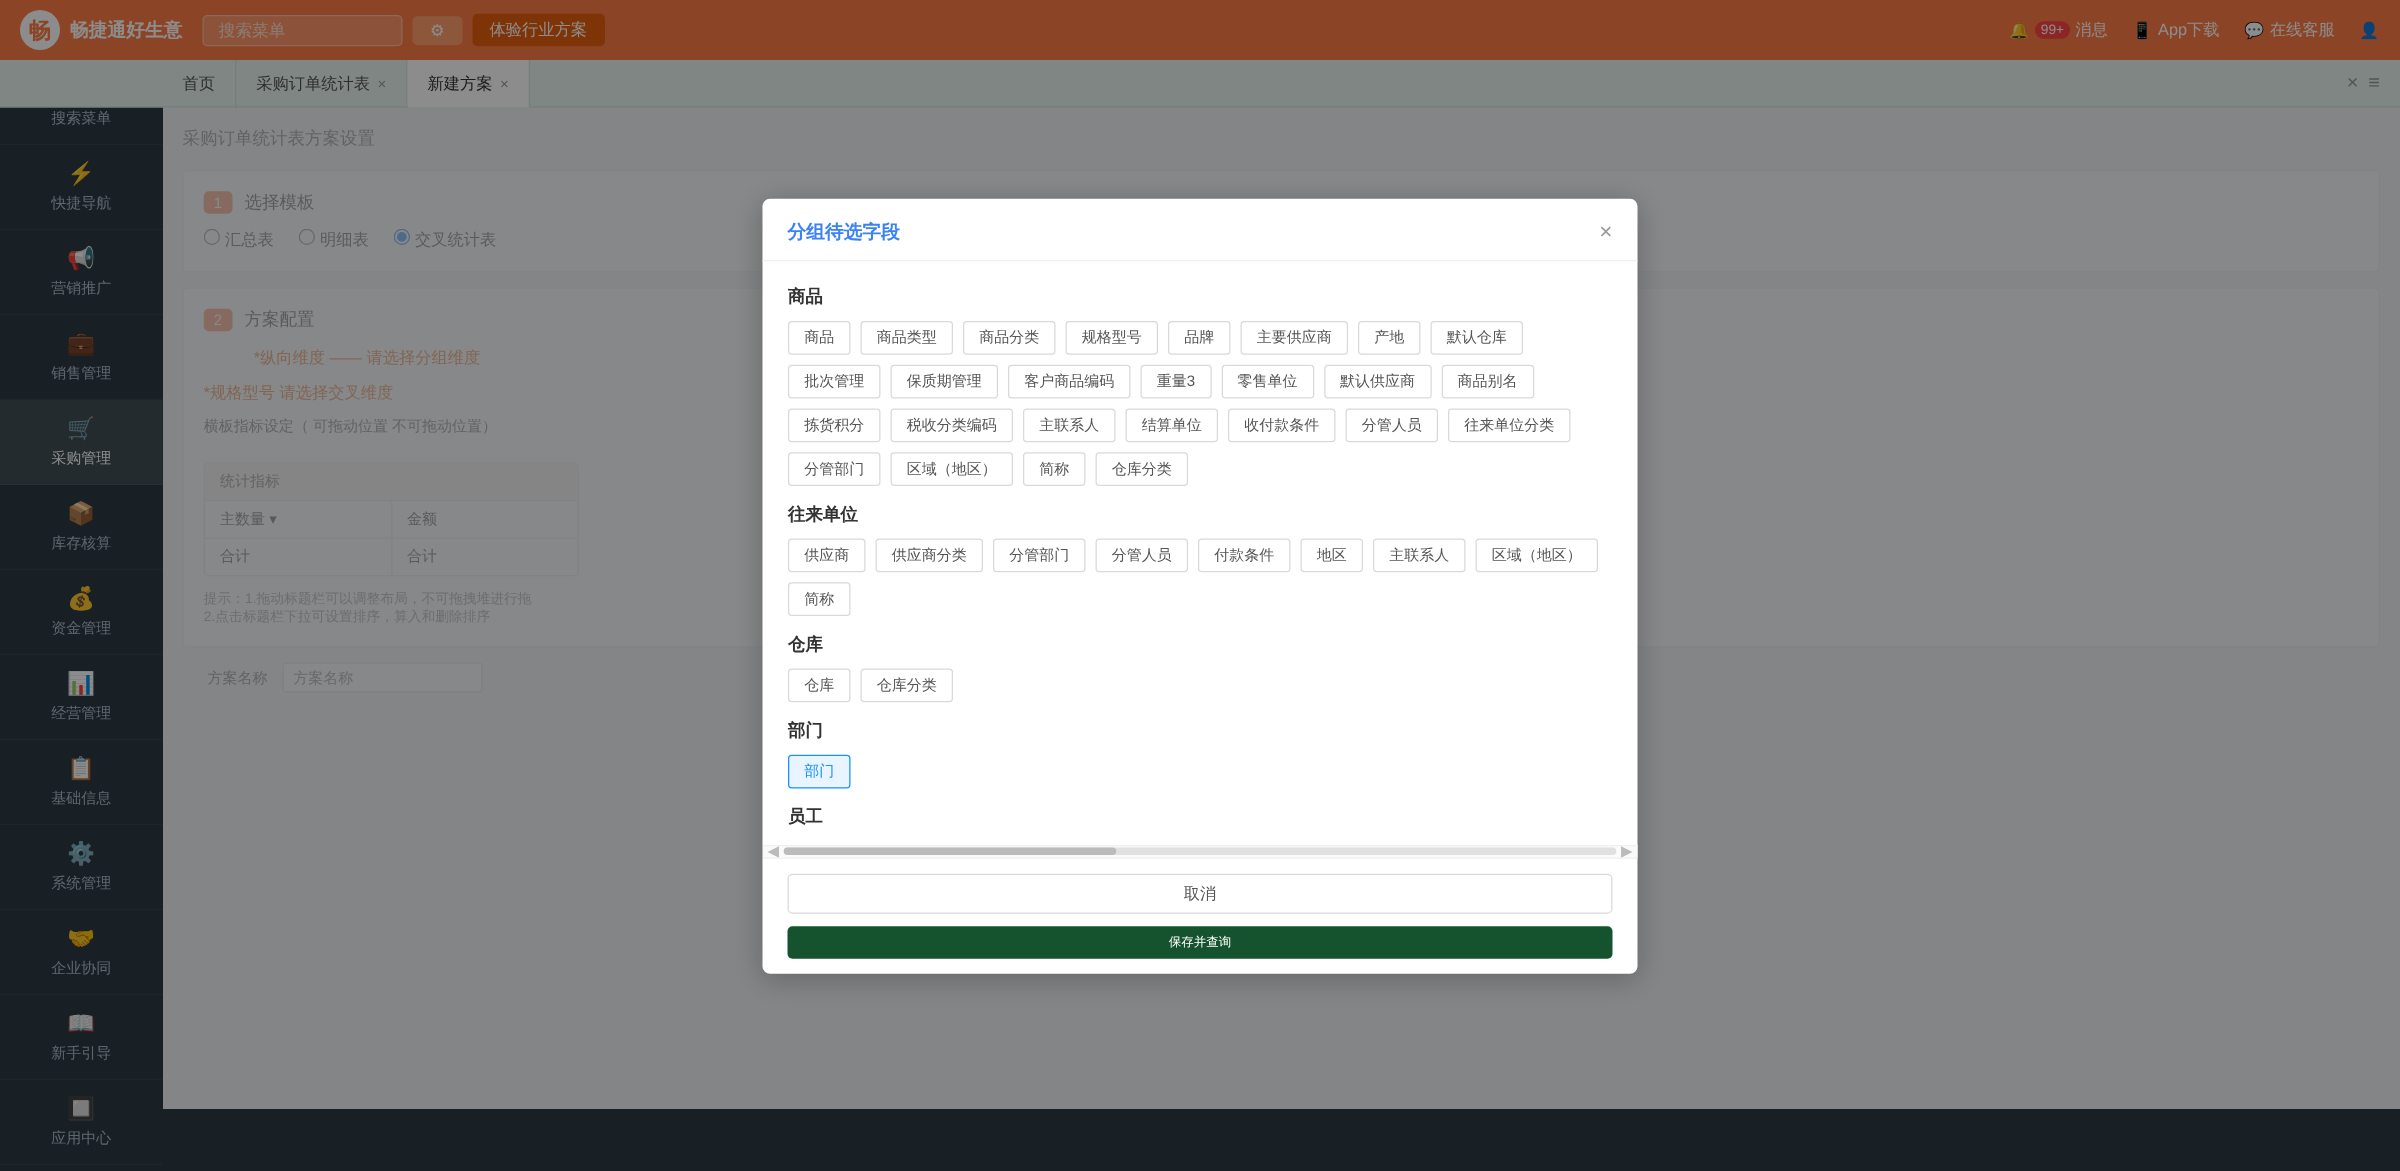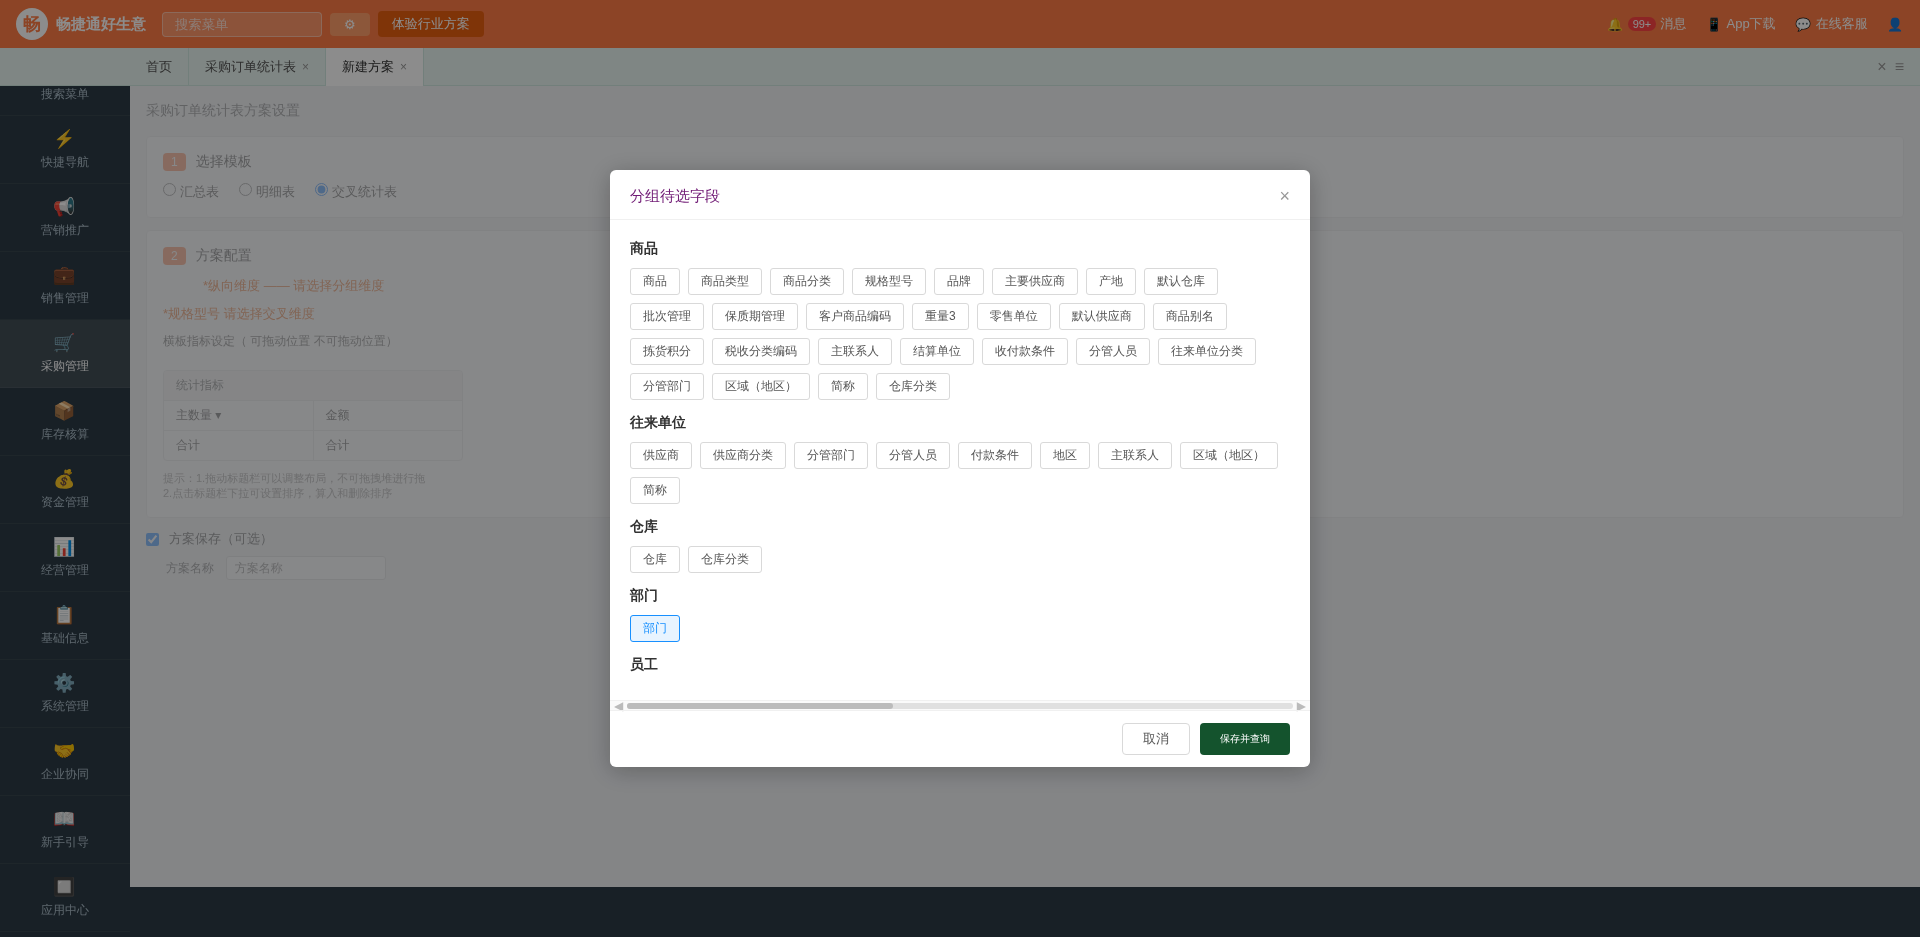--- a/index.html
+++ b/index.html
@@ -224,39 +224,40 @@
     }
     .modal-header {
       display: flex;
       align-items: center;
       justify-content: space-between;
       padding: 16px 20px 12px;
       border-bottom: 1px solid #f0f0f0;
     }
     .modal-title {
       font-size: 15px;
-      font-weight: 400;
-      color: #701a75;
+      font-weight: 700;
+      color: #3b82f6;
     }
     .modal-close {
       cursor: pointer;
       color: #999;
       font-size: 18px;
     }
     .modal-body {
       flex: 1;
       overflow-y: auto;
       padding: 16px 20px;
     }
     .modal-footer {
       display: flex;
       justify-content: flex-end;
       gap: 10px;
       padding: 12px 20px;
       border-top: 1px solid #f0f0f0;
+      flex-direction: column;
     }
 
     
     .field-section-title {
       font-size: 14px;
       font-weight: 600;
       color: #333;
       margin: 14px 0 10px;
     }
     .field-section-title:first-child { margin-top: 4px; }
@@ -493,24 +494,20 @@
       </div>
       <div style="display:flex; border-top:1px solid #e8e8e8;">
         <div style="flex:1; padding:6px 12px; font-size:12px; border-right:1px solid #e8e8e8;">合计</div>
         <div style="flex:1; padding:6px 12px; font-size:12px;">合计</div>
       </div>
     </div>
     <div style="margin-top:10px; font-size:11px; color:#888;">提示：1.拖动标题栏可以调整布局，不可拖拽堆进行拖</div>
     <div style="font-size:11px; color:#888;">2.点击标题栏下拉可设置排序，算入和删除排序</div>
   </div>
 
-  <div style="display:flex; align-items:center; gap:10px; margin-top:12px;">
-    <input type="checkbox" checked="" style="">
-    <span>方案保存（可选）</span>
-  </div>
   <div style="margin-top:8px; margin-left:20px;">
     <span style="font-size:12px; color:#555;">方案名称</span>
     <input type="text" style="border: 1px solid rgb(217, 217, 217); padding: 4px 8px; width: 160px; border-radius: 3px; font-size: 12px; margin-left: 8px;" placeholder="方案名称">
   </div>
 </div>
 
 <div class="modal-overlay">
   <div class="modal">
 
     <div class="modal-header">

